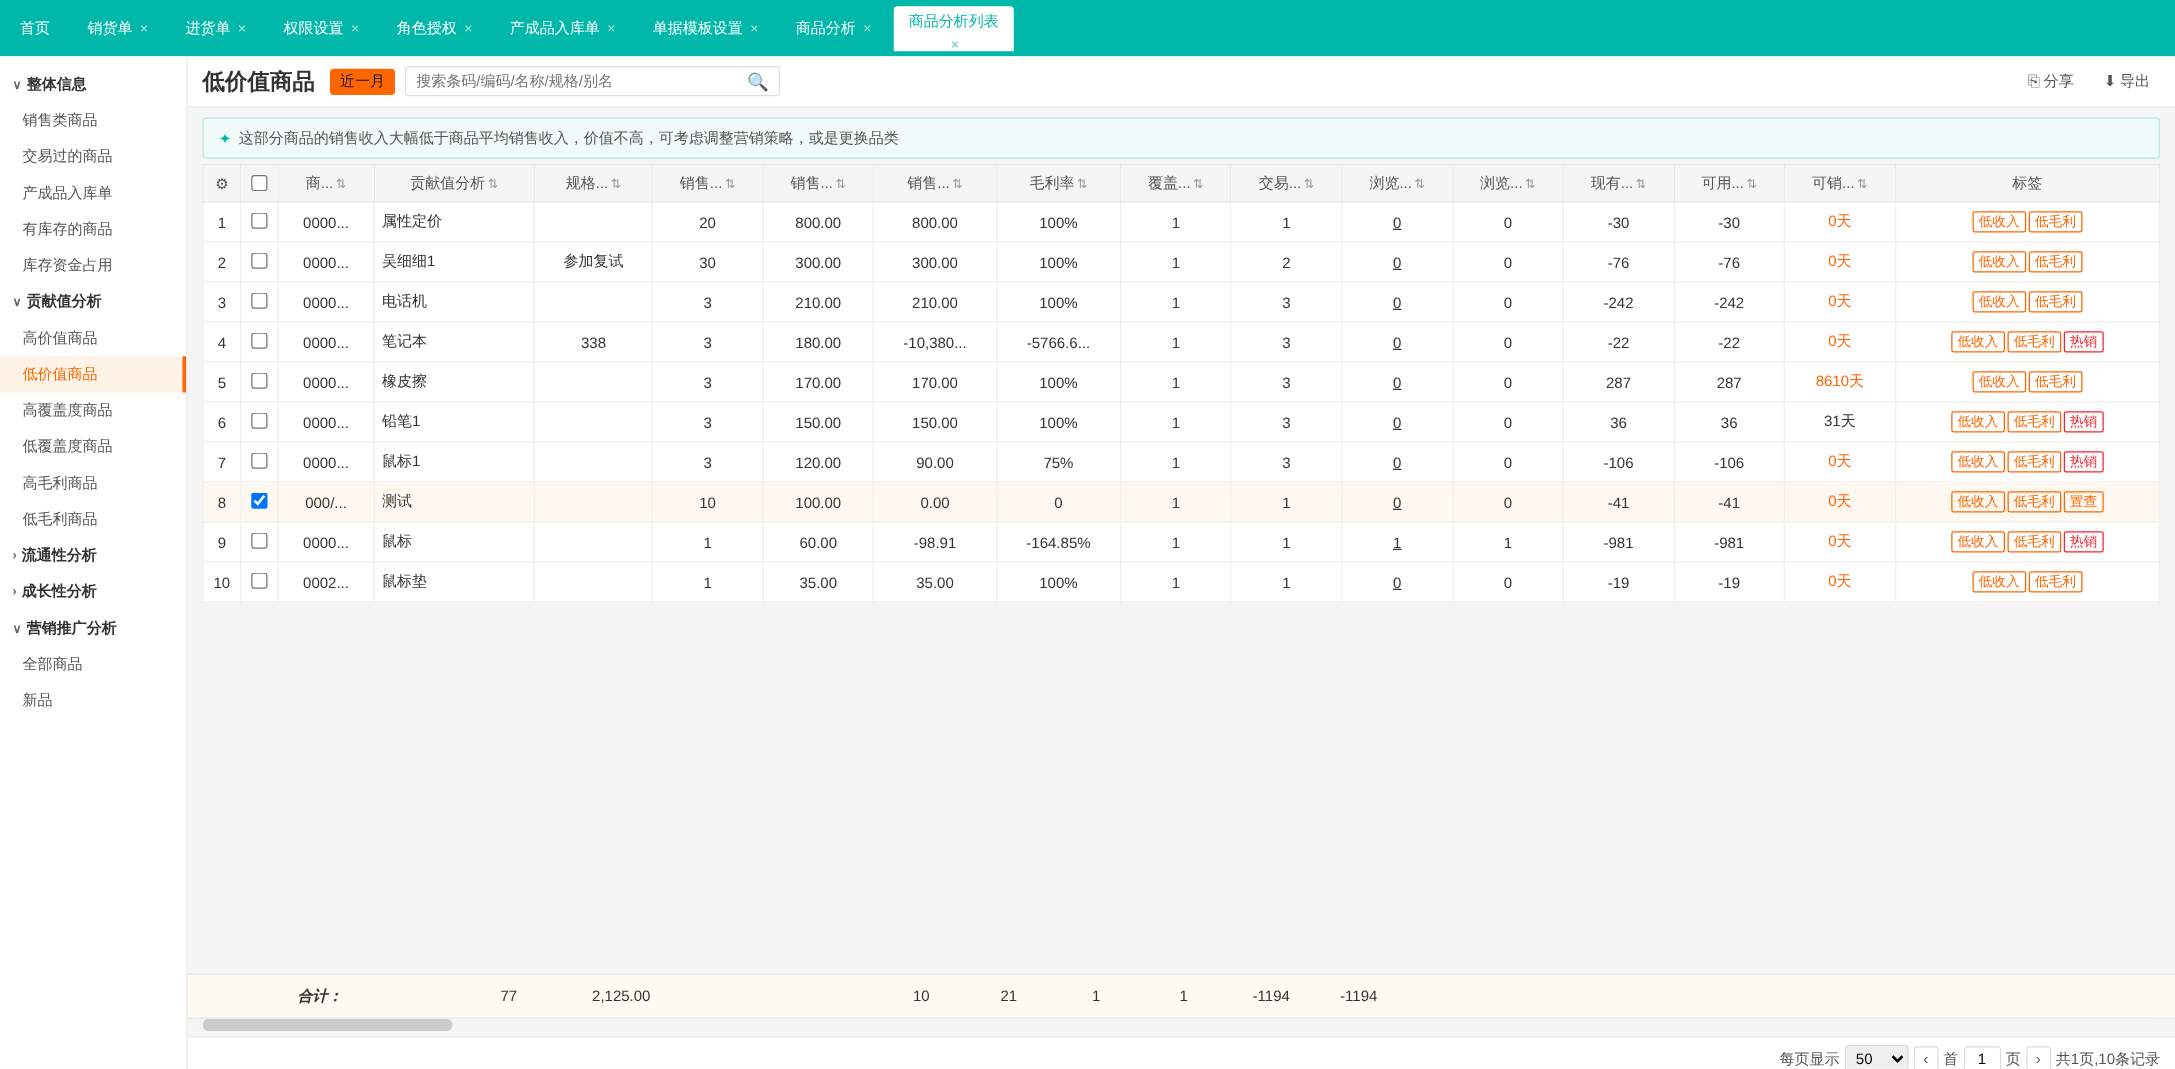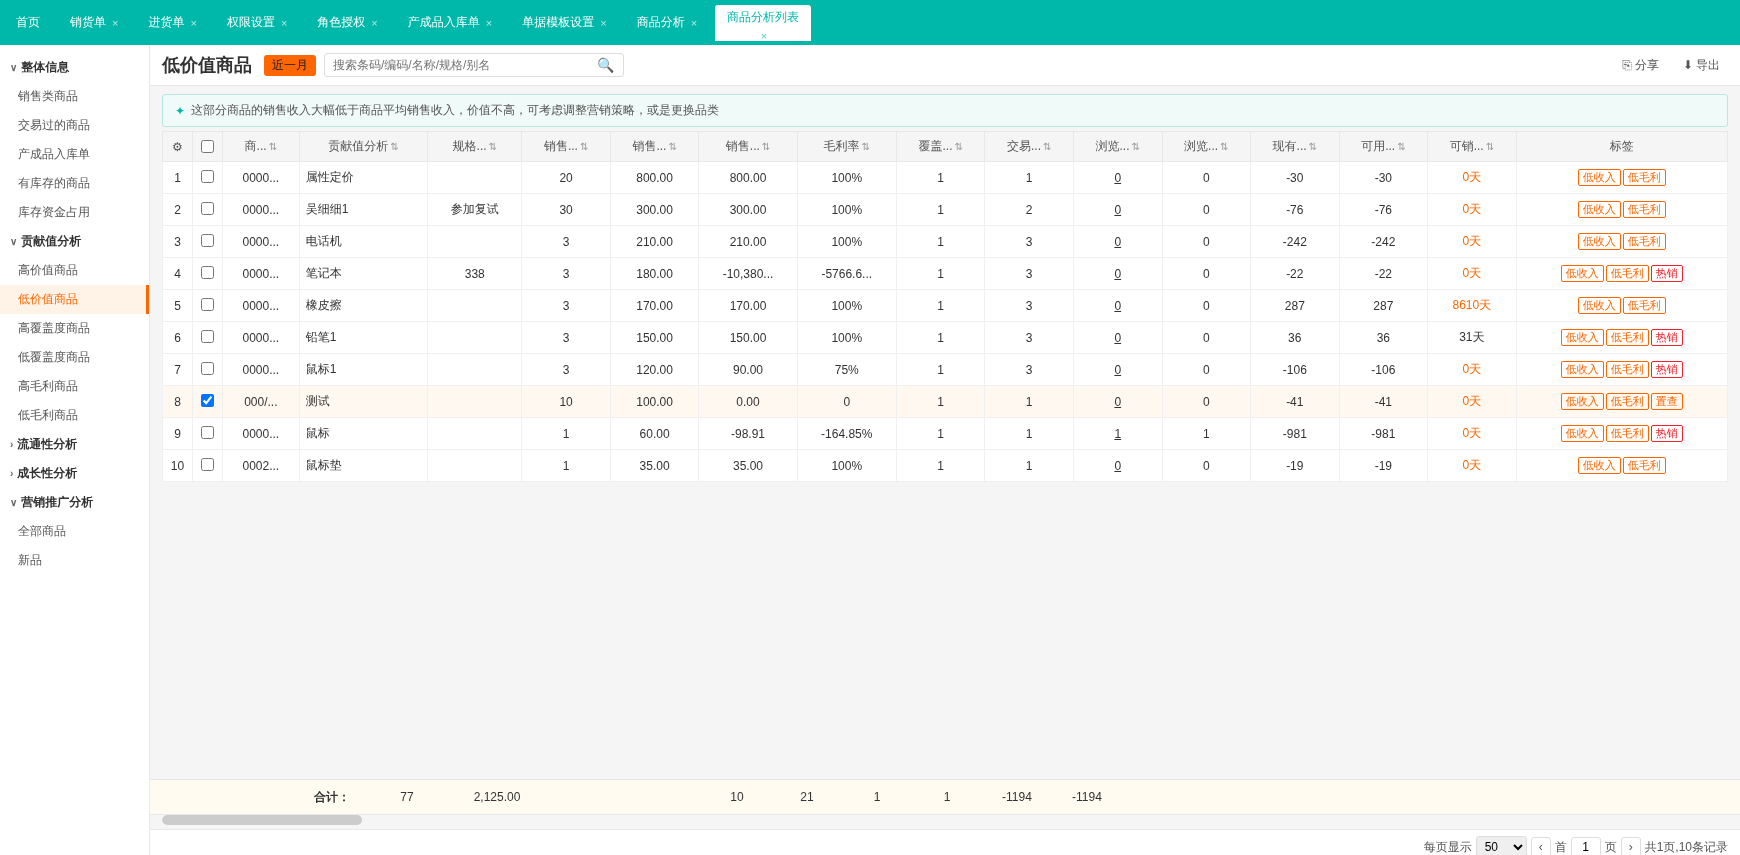--- a/index.html
+++ b/index.html
@@ -93,21 +93,21 @@
     .tag-red { color: #f5222d; border-color: #f5222d; }
     .days-orange { color: #ff6600; }
     .underline-link { text-decoration: underline; cursor: pointer; color: #333; }
     td input[type=checkbox] { cursor: pointer; }
 
     
     .footer-total {
       background: #fffbf0; border-top: 1px solid #e8e8e8; border-bottom: 1px solid #e8e8e8;
       padding: 6px 12px; display: flex; align-items: center; gap: 0; font-size: 12px;
     }
-    .footer-total .label { min-width: 200px; color: #333; font-weight: bold; text-align: right; padding-right: 12px; }
+    .footer-total .label { min-width: 200px; color: #333; font-weight: bold; text-align: center; padding-right: 12px; font-style: italic; }
     .footer-total .values { display: flex; gap: 0; flex: 1; }
     .footer-cell { padding: 4px 6px; text-align: center; min-width: 60px; color: #333; }
 
     
     .bottom-bar {
       background: #fff; border-top: 1px solid #e8e8e8; padding: 6px 12px;
       display: flex; align-items: center; justify-content: flex-end; gap: 8px;
     }
     .page-control { display: flex; align-items: center; gap: 4px; color: #555; }
     .page-size-select {

